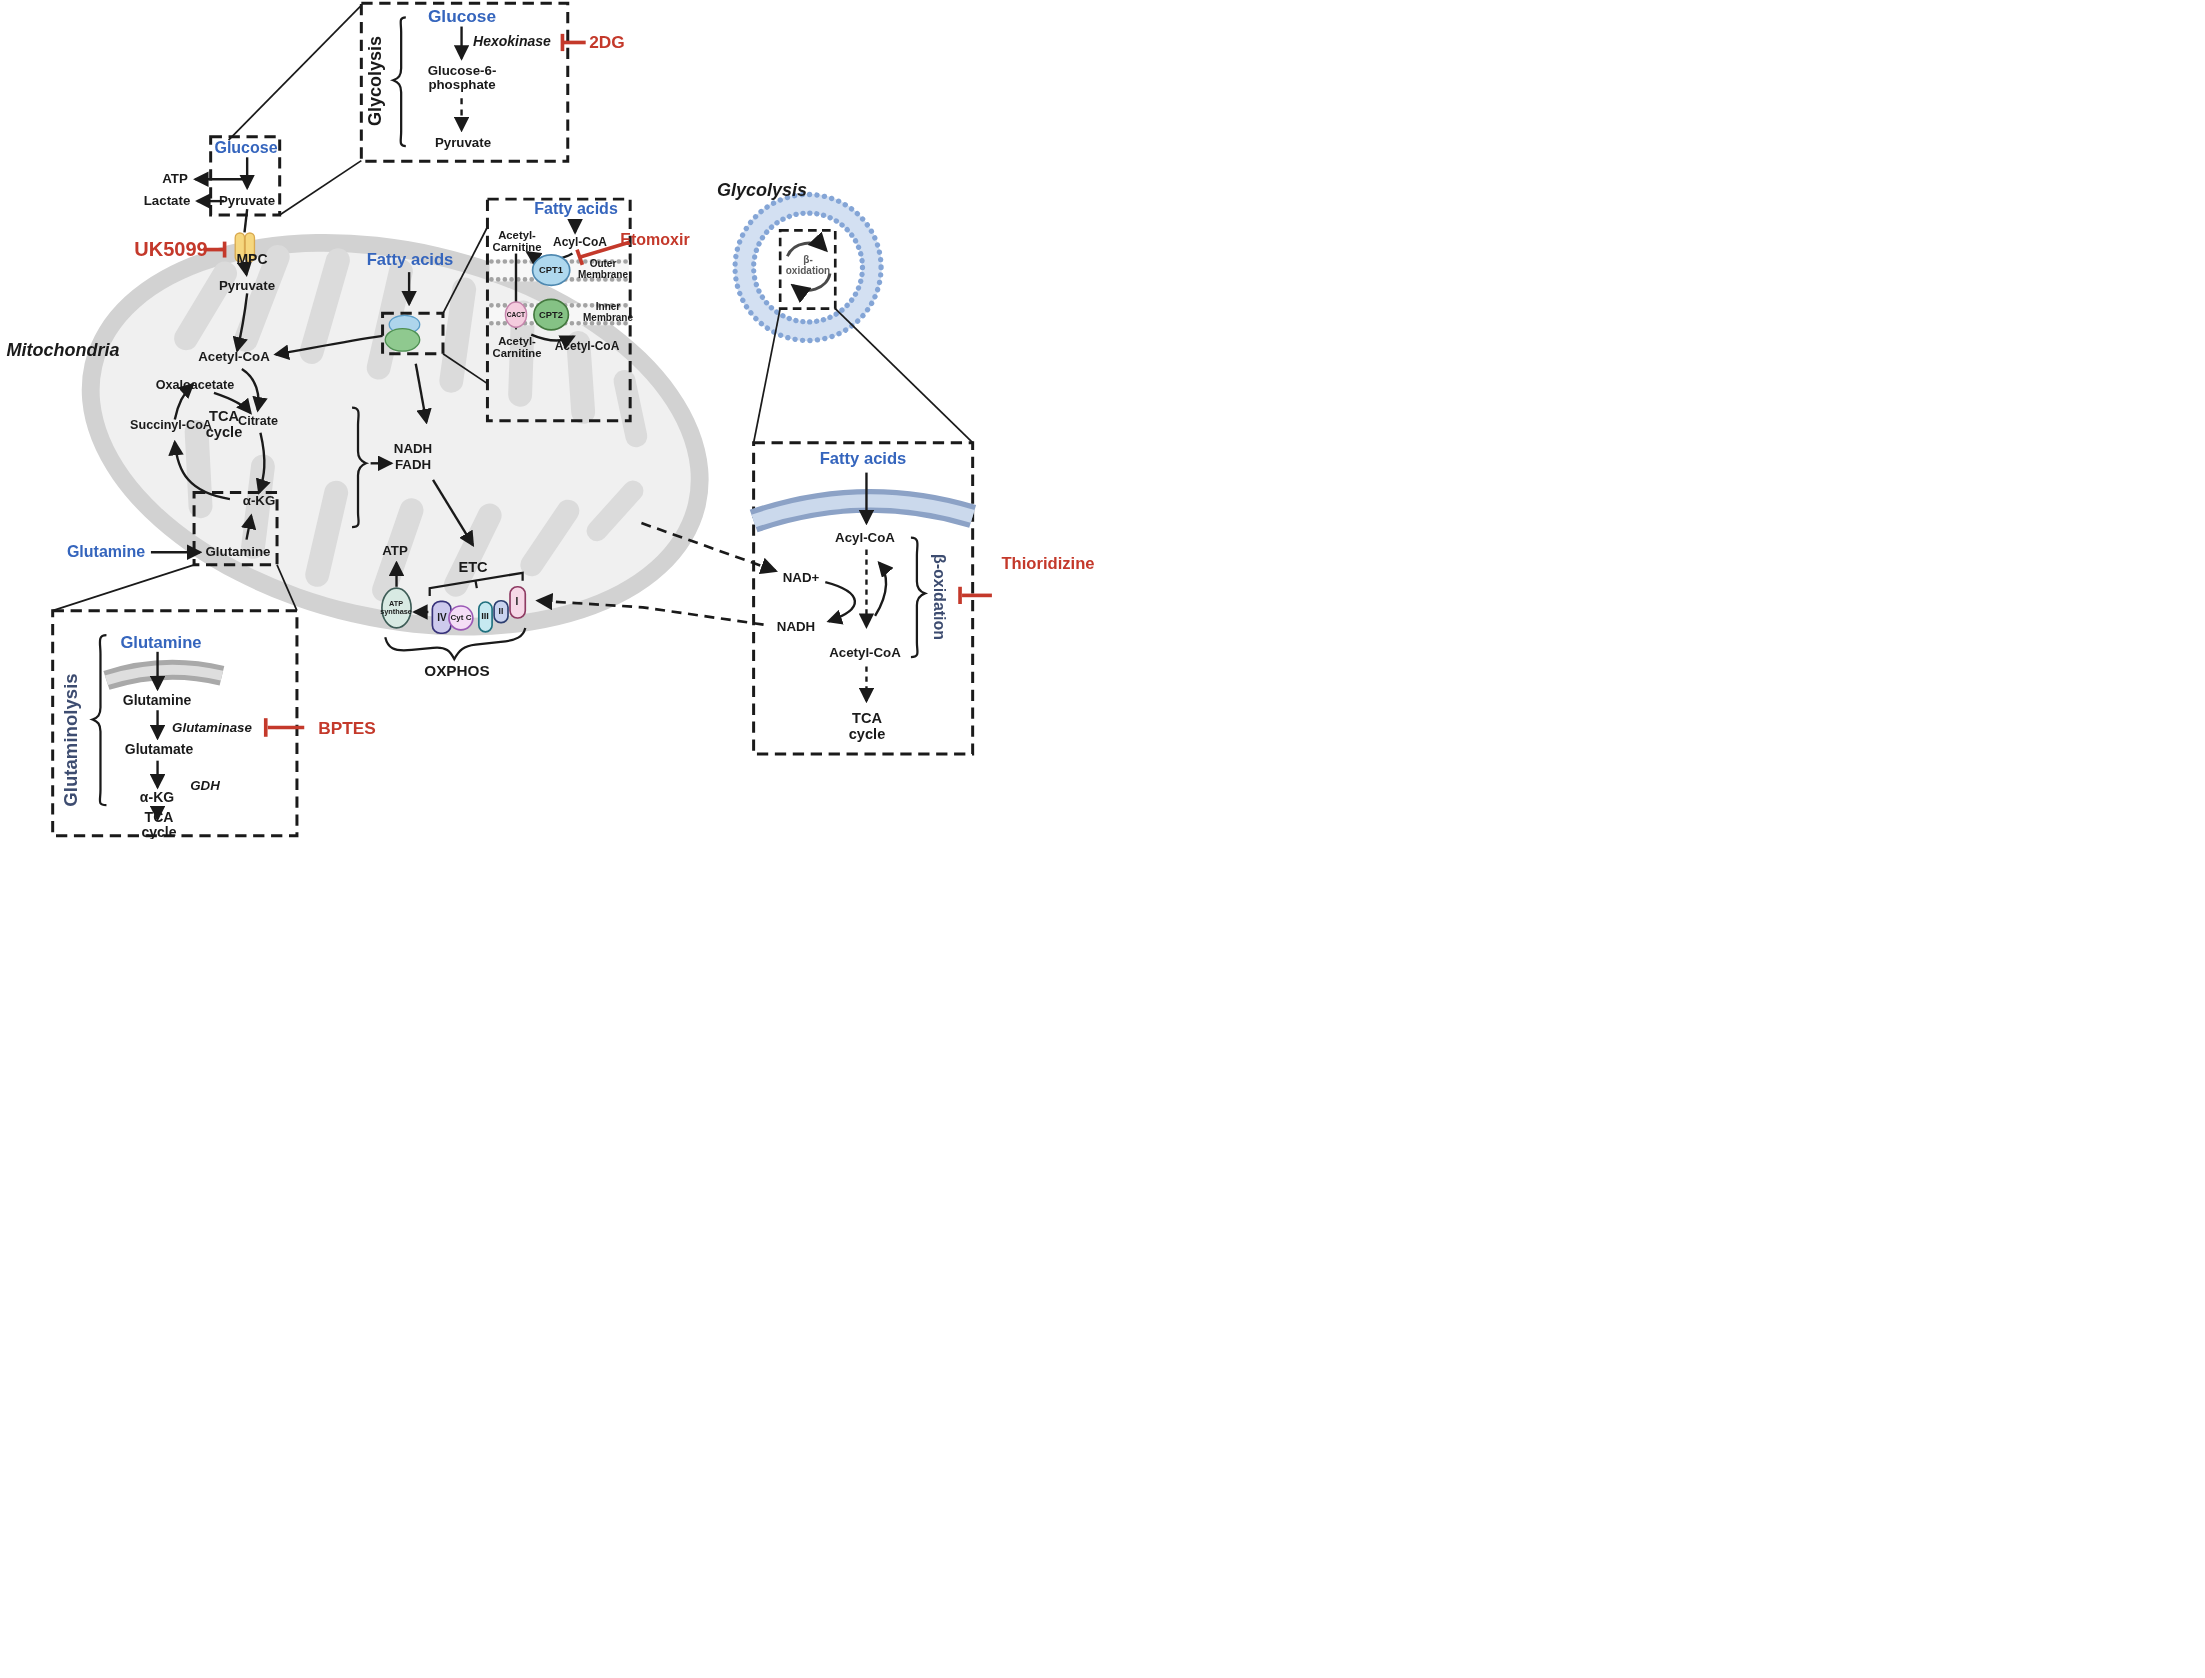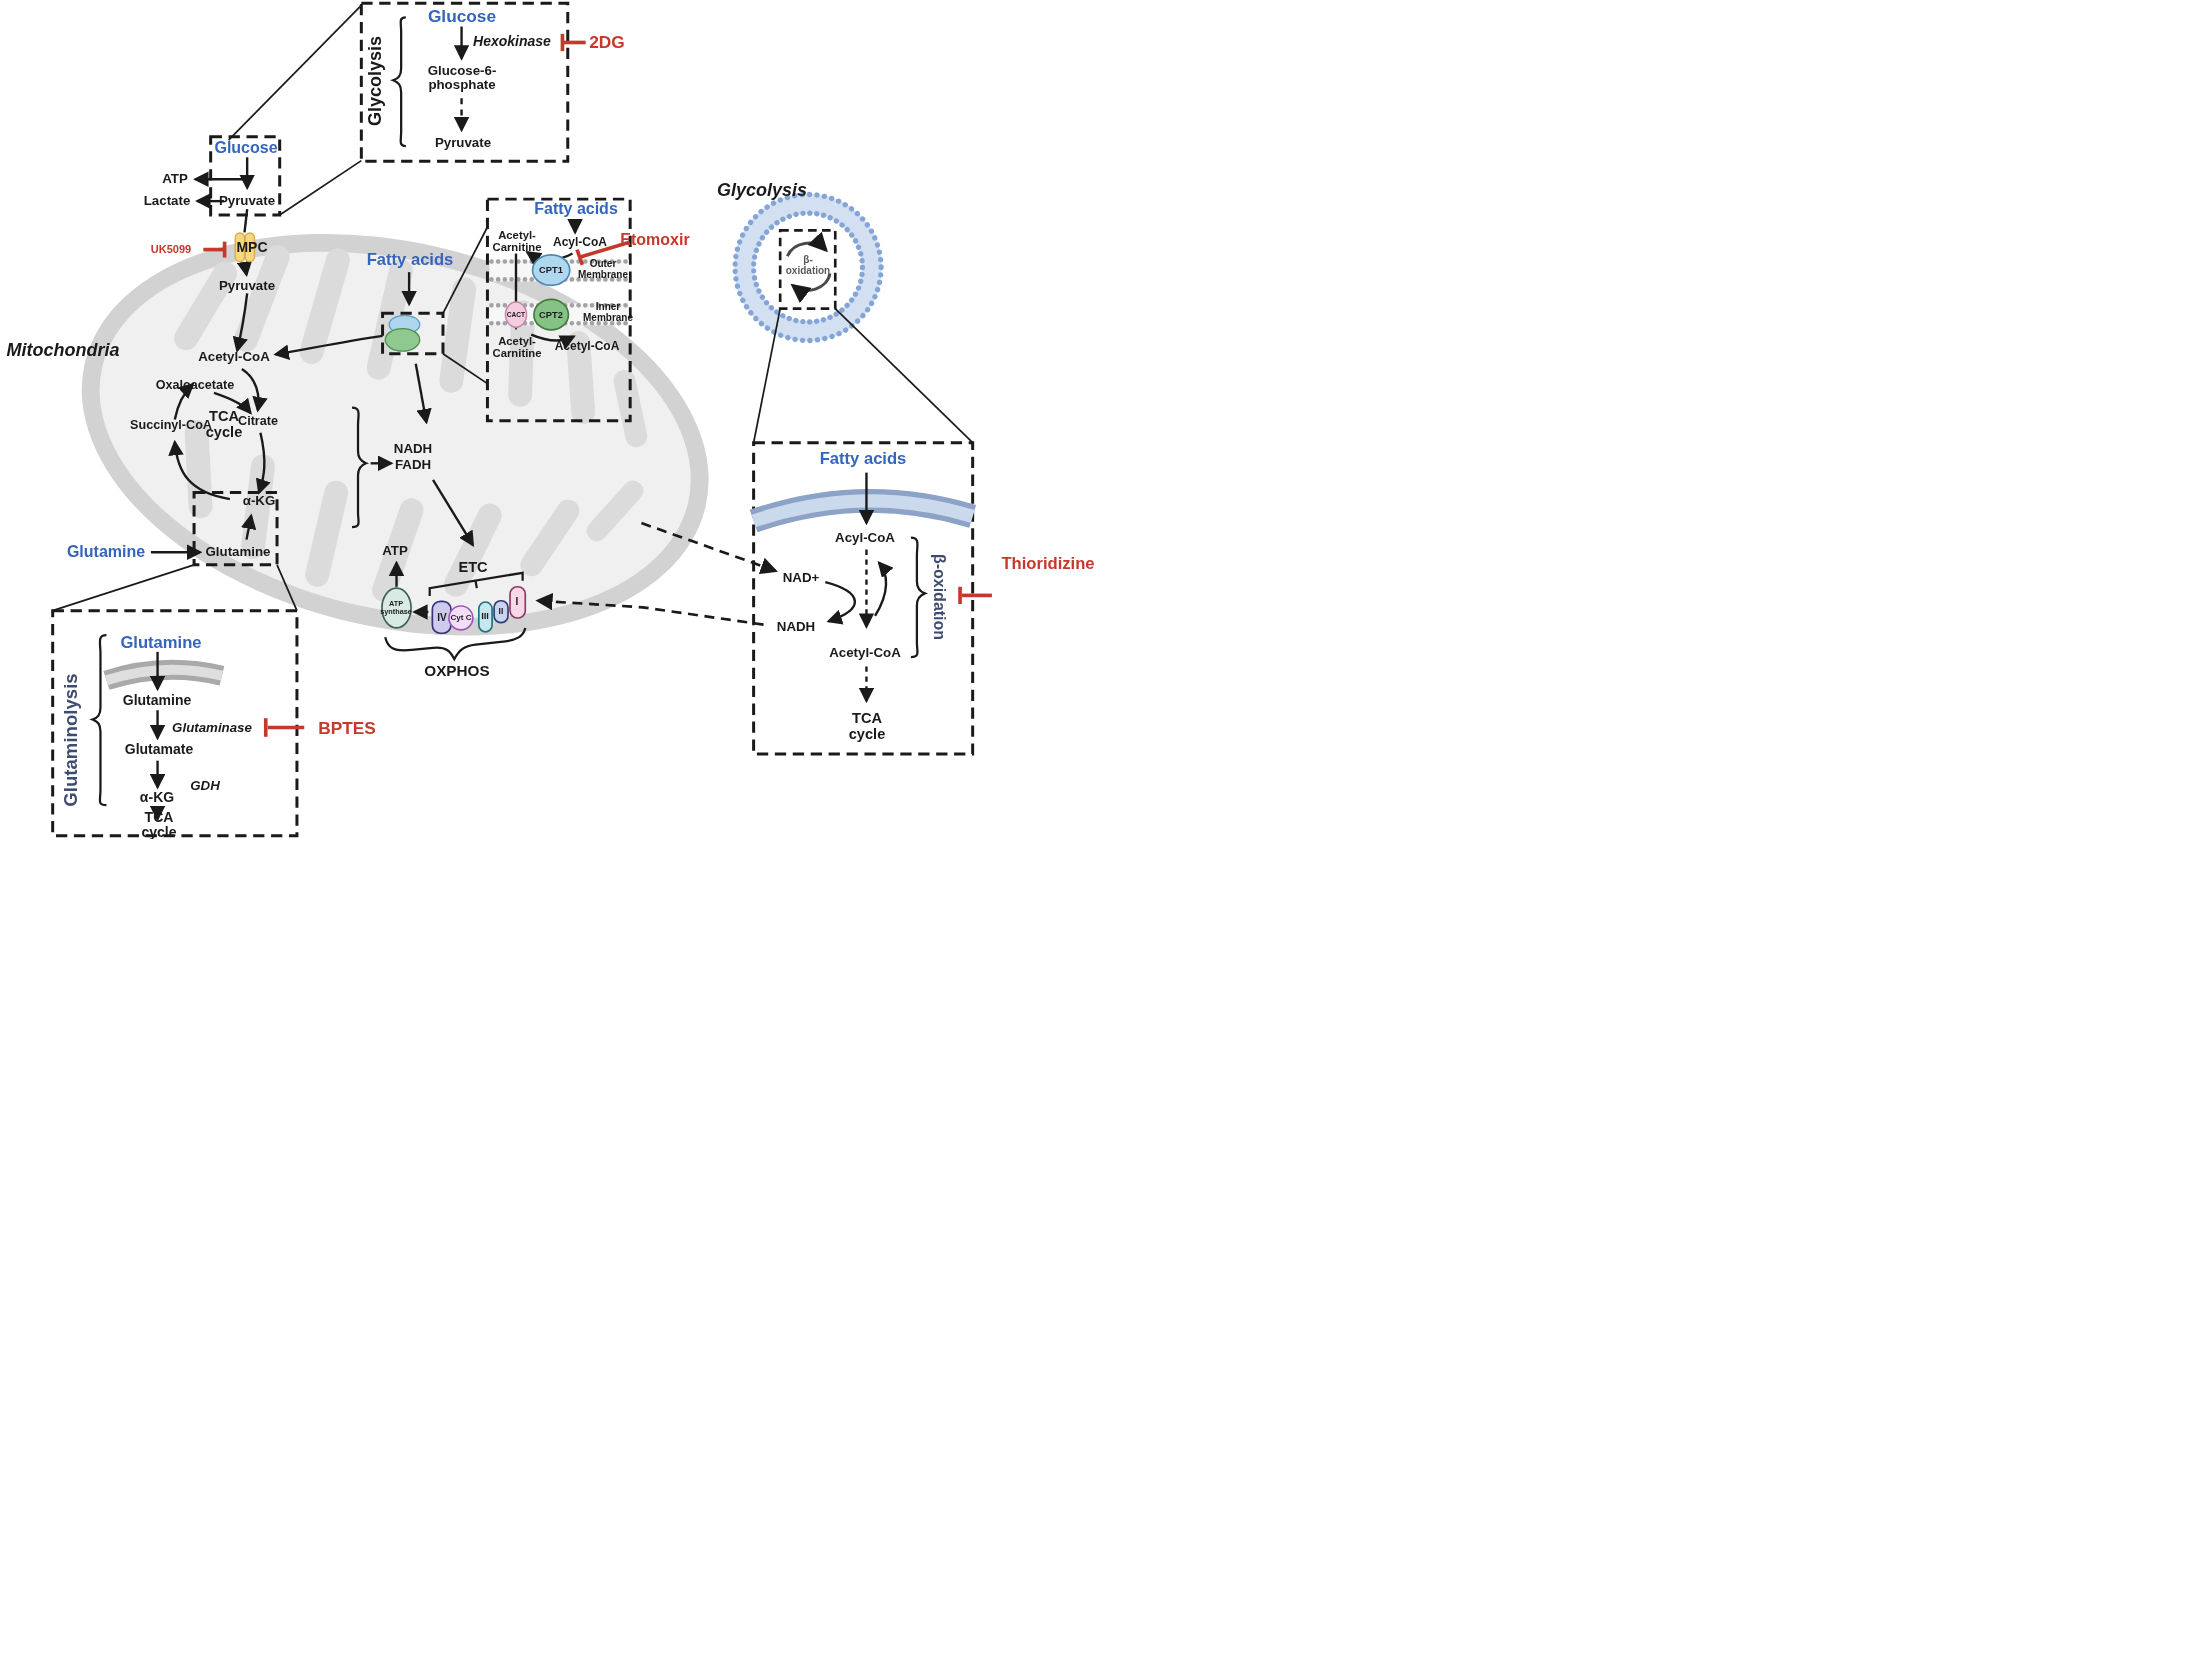--- a/index.html
+++ b/index.html
@@ -211,22 +211,22 @@
 <div class="lbl it" style="left:512px;top:42px;font-size:14px;">Hexokinase</div>
 <div class="lbl red" style="left:607px;top:42px;font-size:17.3px;">2DG</div>
 <div class="lbl wrap" style="left:462px;top:78px;font-size:13.3px;width:81px;">Glucose-6-phosphate</div>
 <div class="lbl" style="left:463px;top:143px;font-size:13.3px;">Pyruvate</div>
 
 <div class="lbl blue" style="left:246px;top:148px;font-size:16px;">Glucose</div>
 <div class="lbl" style="left:175px;top:179px;font-size:13.3px;">ATP</div>
 <div class="lbl" style="left:167px;top:201px;font-size:13.3px;">Lactate</div>
 <div class="lbl" style="left:247px;top:201px;font-size:13.3px;">Pyruvate</div>
 
-<div class="lbl red" style="left:171px;top:250px;font-size:11px;">UK5099</div>
-<div class="lbl" style="left:252px;top:248px;font-size:14px;">MPC</div>
+<div class="lbl red" style="left:171px;top:250px;font-size:20px;">UK5099</div>
+<div class="lbl" style="left:252px;top:260px;font-size:14px;">MPC</div>
 <div class="lbl" style="left:247px;top:286px;font-size:13.3px;">Pyruvate</div>
 <div class="lbl" style="left:234px;top:357px;font-size:13.3px;">Acetyl-CoA</div>
 
 <div class="lbl it" style="left:63px;top:351px;font-size:18px;">Mitochondria</div>
 <div class="lbl" style="left:195px;top:386px;font-size:12.6px;">Oxaloacetate</div>
 <div class="lbl" style="left:171px;top:426px;font-size:12.6px;">Succinyl-CoA</div>
 <div class="lbl wrap" style="left:224px;top:425px;font-size:14.6px;width:41px;">TCA cycle</div>
 <div class="lbl" style="left:258px;top:422px;font-size:12.6px;">Citrate</div>
 <div class="lbl" style="left:259px;top:501px;font-size:13.3px;">α-KG</div>
 <div class="lbl" style="left:238px;top:552px;font-size:13.3px;">Glutamine</div>

